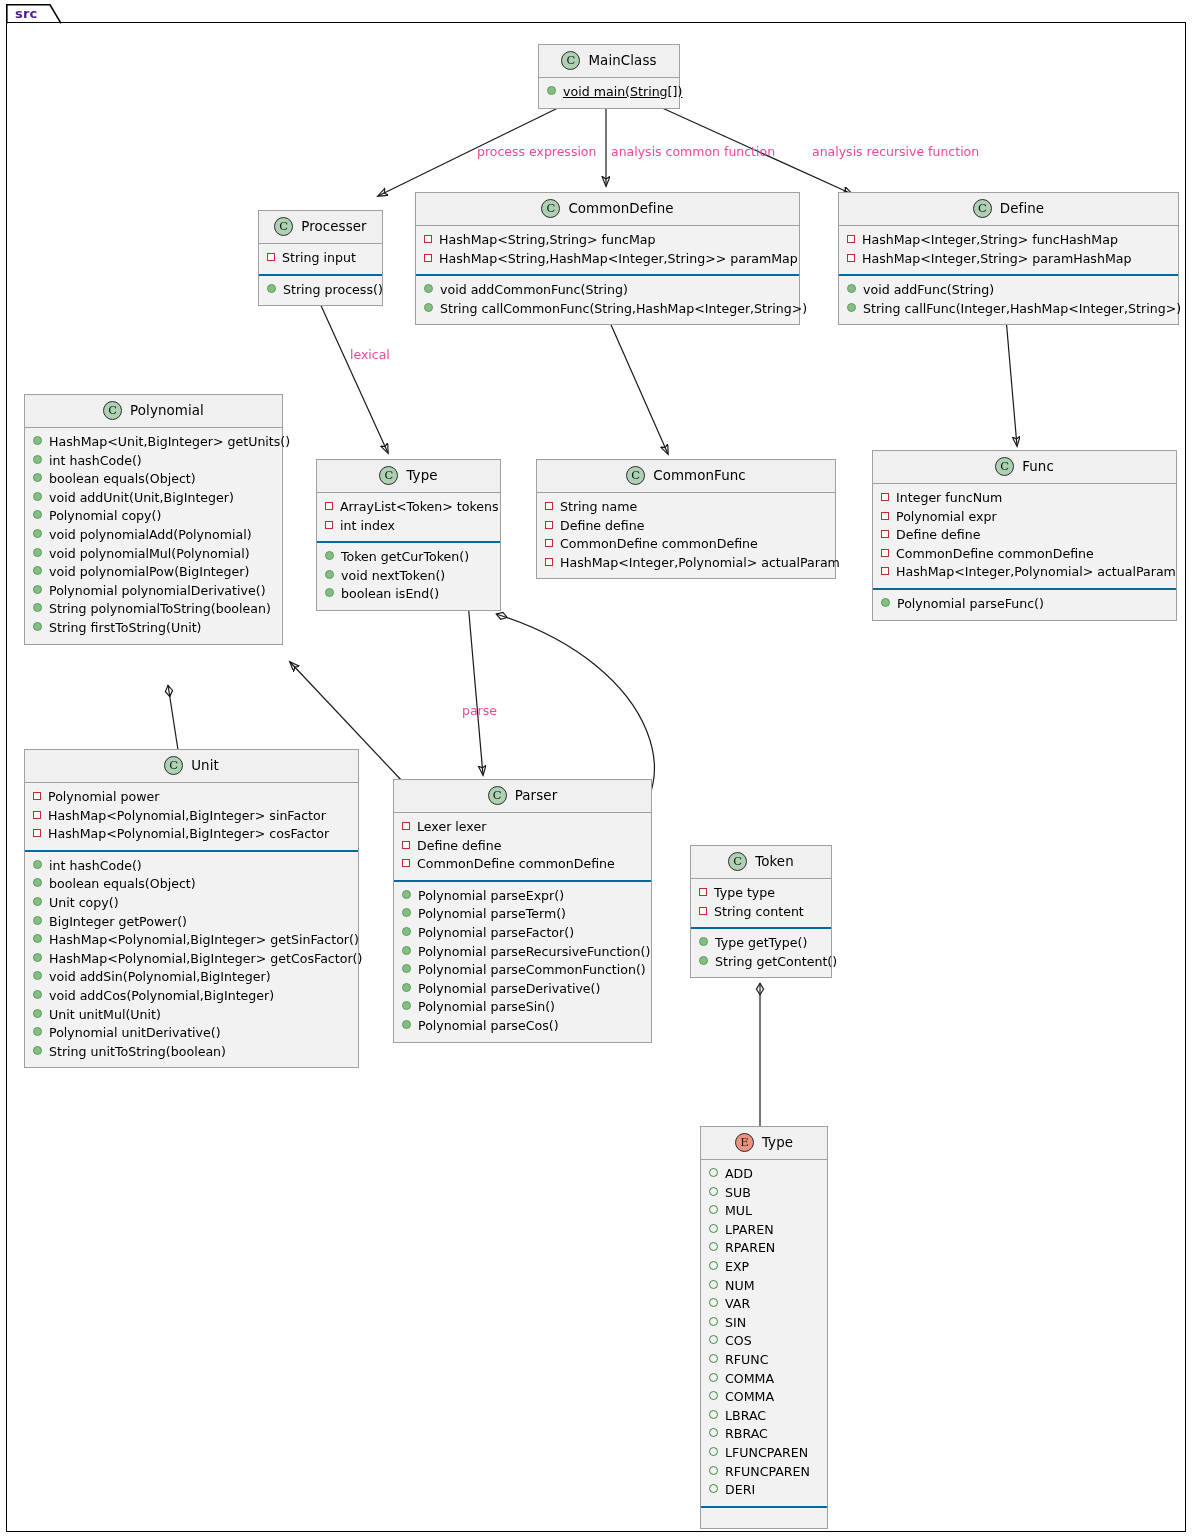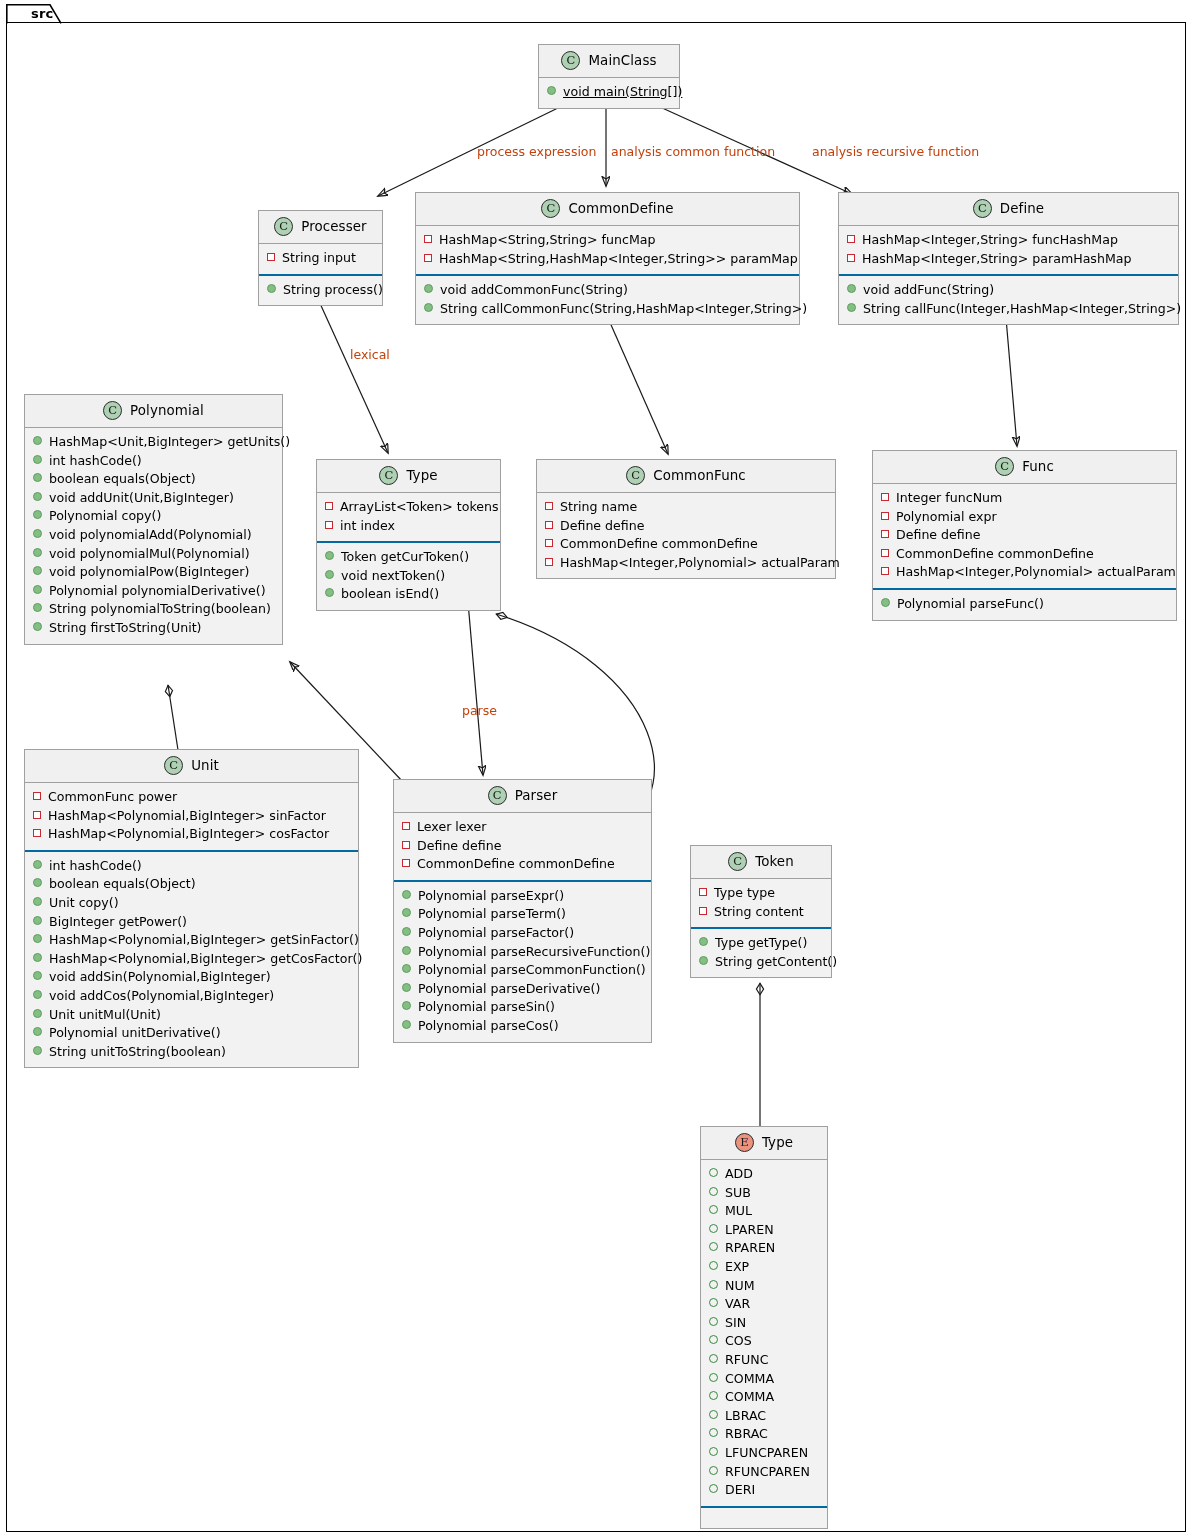--- a/index.html
+++ b/index.html
@@ -40,38 +40,37 @@
     position: absolute;
     left: 0; top: 0;
     width: 56px; height: 20px;
   }
   #package-tab .tab-label {
     position: absolute;
     left: 9px;
     top: 2px;
     font-size: 13px;
     font-weight: bold;
-    color: #000000;
+    color: #4c1d95;
     letter-spacing: 0.2px;
-    margin-left: 16px;
   }
 
   
   #edges {
     position: absolute;
     left: 0; top: 0;
     width: 1194px;
     height: 1540px;
     pointer-events: none;
   }
   #edges path, #edges line { fill: none; stroke: #191919; stroke-width: 1.2; }
   .edge-label {
     position: absolute;
     font-size: 12.5px;
-    color: #c2410c;
+    color: #ec4899;
     white-space: nowrap;
     background: transparent;
   }
 
   
   .uml {
     position: absolute;
     box-sizing: border-box;
     border: 1px solid #A0A0A0;
     background: #F2F2F2;
@@ -460,21 +459,21 @@
   <div class="uml" style="left:24px; top:749px; width:335px;">
     <div class="title">
       <span class="ci cls">
           <i>C</i>
         </span>
       <span class="tname">Unit</span>
     </div>
     <div class="compartment">
       <div class="row">
           <span class="vis priv"></span>
-          <span class="txt">CommonFunc power</span>
+          <span class="txt">Polynomial power</span>
         </div>
       <div class="row">
           <span class="vis priv"></span>
           <span class="txt">HashMap&lt;Polynomial,BigInteger&gt; sinFactor</span>
         </div>
       <div class="row">
           <span class="vis priv"></span>
           <span class="txt">HashMap&lt;Polynomial,BigInteger&gt; cosFactor</span>
         </div>
     </div>

